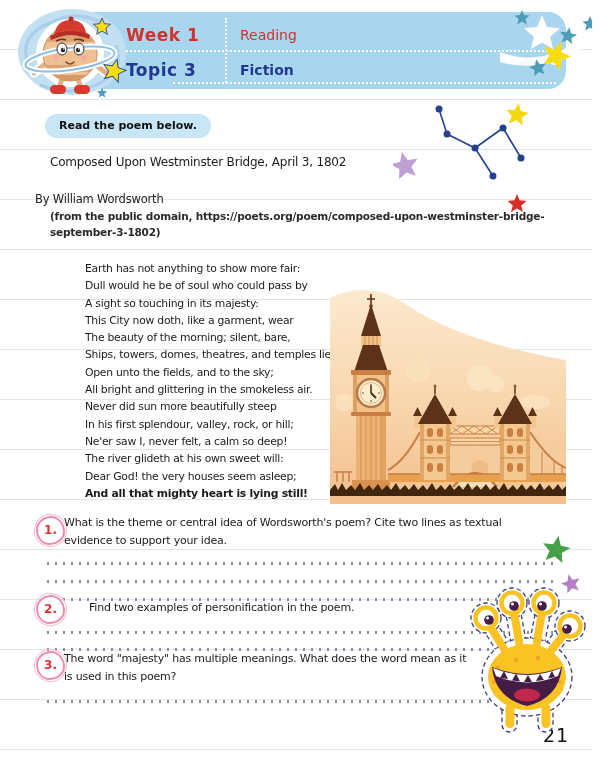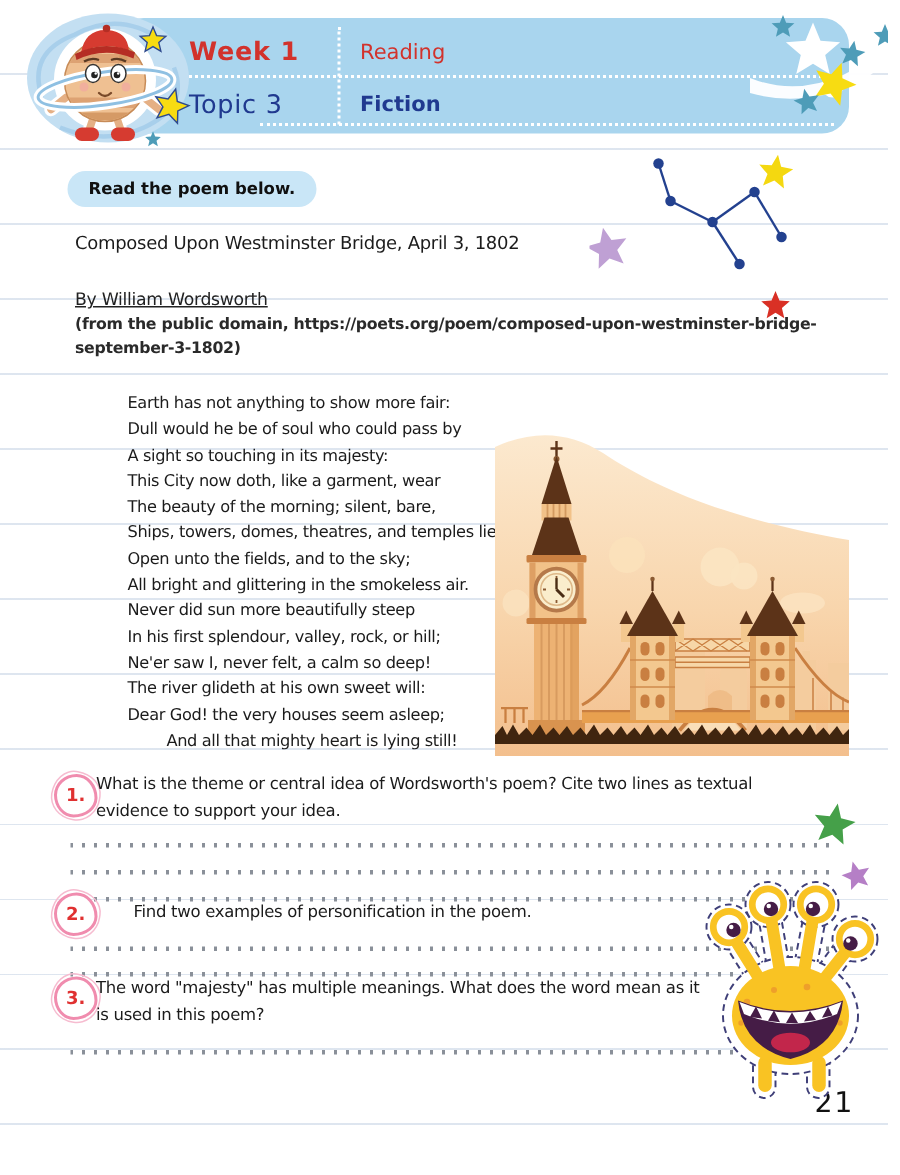--- a/index.html
+++ b/index.html
@@ -9,34 +9,34 @@
     font-family:"DejaVu Sans",sans-serif;color:#222;
   }
   .abs{position:absolute;}
   
   .banner{left:78px;top:12px;width:488px;height:77px;background:#A9D5EE;border-radius:18px;}
   .banner .vsep{position:absolute;left:147px;top:6px;bottom:6px;border-left:2px dotted #fff;}
   .banner .hsep{position:absolute;left:12px;right:10px;top:38px;border-top:2px dotted #fff;}
   .banner .bsep{position:absolute;left:95px;right:10px;bottom:5px;border-top:2px dotted #fff;}
   .week-label{left:126px;top:25px;font-size:17px;font-weight:bold;color:#d2322c;letter-spacing:.5px;}
   .week-value{left:240px;top:27px;font-size:14px;font-weight:normal;color:#d2322c;}
-  .topic-label{left:126px;top:60px;font-size:17px;font-weight:normal;color:#20398f;letter-spacing:.5px;}
+  .topic-label{left:126px;top:60px;font-size:17px;font-weight:bold;color:#20398f;letter-spacing:.5px;}
   .topic-value{left:240px;top:62px;font-size:14px;font-weight:bold;color:#20398f;}
   
   .badge{left:45px;top:114px;height:24px;line-height:24px;padding:0 14px;background:#C9E6F7;
          border-radius:12px;font-size:11px;font-weight:bold;color:#101010;}
   .title{left:50px;top:155px;font-size:12px;letter-spacing:-.2px;color:#1c1c1c;}
-  .byline{left:50px;top:192px;font-size:11.5px;letter-spacing:-.2px;text-decoration:underline;}
+  .byline{left:35px;top:192px;font-size:11.5px;letter-spacing:-.2px;}
   .src{font-size:10.5px;letter-spacing:-.2px;color:#2a2a2a;font-weight:bold;}
   .src1{left:50px;top:210px;}
   .src2{left:50px;top:226px;}
   
   .poem{left:85px;top:260px;font-size:10.8px;line-height:17.3px;letter-spacing:-.25px;color:#1b1b1b;}
   .poem div{white-space:nowrap;}
-  .poem .last{font-weight:normal;text-align:center;}
+  .poem .last{font-weight:bold;}
   
   .qnum{width:25px;height:25px;border:2px solid #f08cae;color:#e03131;font-weight:bold;font-size:12px;
         text-align:center;line-height:24px;border-radius:52% 48% 55% 45% / 48% 55% 45% 52%;background:#fff;}
   .qnum::before{content:"";position:absolute;inset:-4px;border:1.5px solid #f6bcd0;
         border-radius:45% 55% 48% 52% / 55% 45% 52% 48%;transform:rotate(9deg);}
   .qtext{font-size:11px;line-height:17.5px;letter-spacing:-.2px;color:#1b1b1b;}
   .q1n{left:36px;top:516px;} .q1t{left:64px;top:514px;width:468px;}
   .q2n{left:36px;top:595px;} .q2t{left:48px;top:599px;width:470px;padding-left:41px;}
   .q3n{left:36px;top:651px;} .q3t{left:64px;top:650px;width:412px;}
   .ans{left:47px;width:511px;height:3px;

